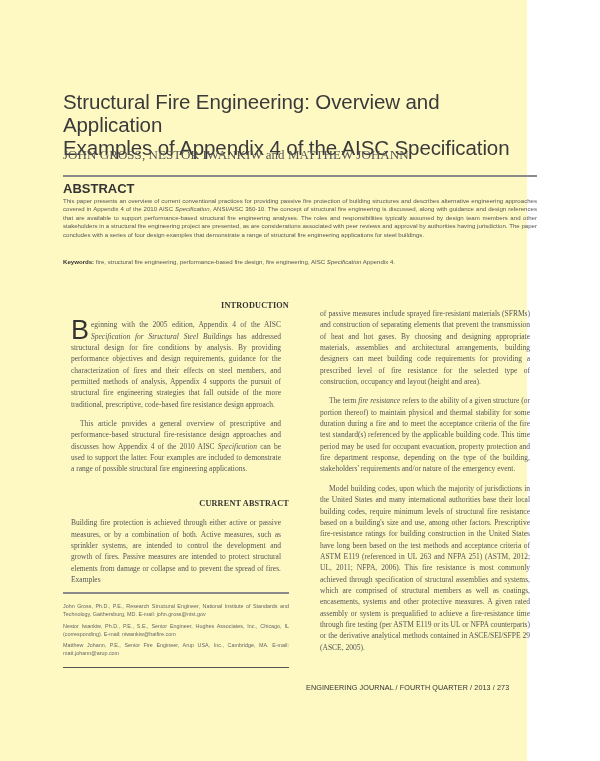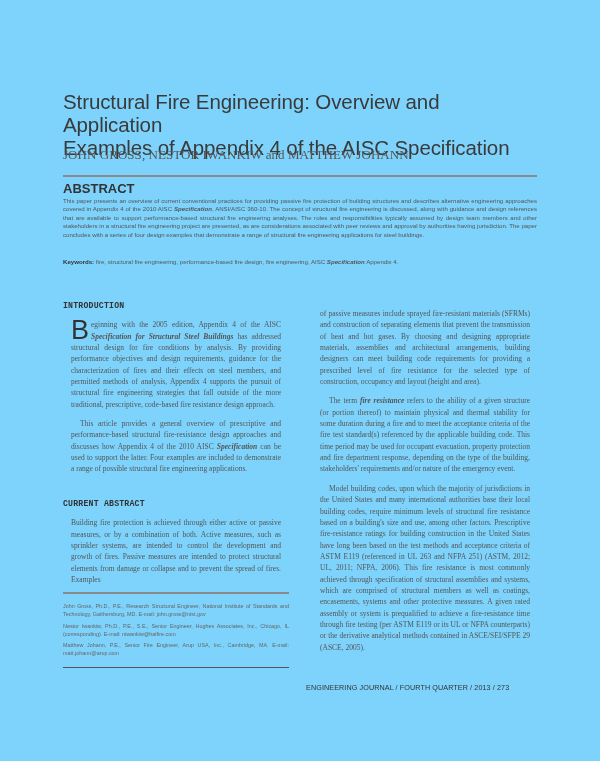--- a/index.html
+++ b/index.html
@@ -1,17 +1,17 @@
 <!DOCTYPE html>
 <html><head>
   <meta charset="utf-8">
   <style>
     html, body { margin: 0; padding: 0; background: #ffffff; }
     body { width: 600px; height: 761px; position: relative; overflow: hidden; color: #333; }
-    .page { position: absolute; left: 0; top: 0; width: 600px; height: 761px; background: #7dd3fc; }
+    .page { position: absolute; left: 0; top: 0; width: 527px; height: 761px; background: #fef9c3; }
     .title {
       position: absolute; left: 63px; top: 90px; width: 480px;
       font-family: "Liberation Sans", sans-serif; font-size: 20.5px; line-height: 23px;
       color: #3a3a3a; margin: 0; font-weight: normal; letter-spacing: -0.1px;
     }
     .authors {
       position: absolute; left: 63px; top: 147px;
       font-family: "Liberation Serif", serif; font-size: 13px; color: #555; letter-spacing: 0.05px;
     }
     .rule-thick { position: absolute; left: 63px; width: 474px; height: 2px; background: #8a8a8a; top: 175px; }
@@ -28,41 +28,41 @@
       position: absolute; left: 63px; top: 258px; width: 474px;
       font-family: "Liberation Sans", sans-serif; font-size: 6.1px; color: #555;
     }
     .keywords b { color: #333; }
     .col { position: absolute; width: 226px; font-family: "Liberation Serif", serif; font-size: 7.5px; line-height: 11.35px; color: #555; }
     .col p { margin: 8px; text-align: justify; }
     .col p.indent { text-indent: 9px; }
     .col-left { left: 63px; top: 300px; }
     .col-right { left: 312px; top: 300px; }
     .sec-head {
-      font-family: Liberation Mono, monospace; font-weight: bold; font-size: 8.2px;
-      text-align: left; color: #333; margin: 0 0 5px 0; letter-spacing: 0.2px;
+      font-family: Liberation Serif, serif; font-weight: bold; font-size: 8.2px;
+      text-align: right; color: #333; margin: 0 0 5px 0; letter-spacing: 0.2px;
     }
     .dropcap-wrap { position: relative; }
     .dropcap {
       float: left; font-family: "Liberation Sans", sans-serif; font-size: 27px; line-height: 20px;
       margin: 1px 2px 0 0; color: #333;
     }
     .gap { height: 15px; }
     .footnote-rule-top { position: absolute; left: 63px; top: 592px; width: 226px; height: 2px; background: #8a8a8a; }
     .footnotes {
       position: absolute; left: 63px; top: 602px; width: 226px;
       font-family: "Liberation Sans", sans-serif; font-size: 5.4px; line-height: 8.3px; color: #666;
     }
     .footnotes p { margin: 0 0 3px 0; text-align: justify; }
     .footnote-rule-bottom { position: absolute; left: 63px; top: 667px; width: 226px; height: 1px; background: #555; }
     .running-footer {
       position: absolute; left: 306px; top: 683px;
       font-family: "Liberation Sans", sans-serif; font-size: 7.2px; color: #333; letter-spacing: 0.1px;
     }
-    i { font-style: italic; font-weight: bold; }
+    i { font-style: italic; }
   </style>
 </head>
 <body>
 
 <div class="page">
 
   <h1 class="title">
     <span>Structural Fire Engineering: Overview and Application</span><br>
     <span>Examples of Appendix 4 of the AISC Specification</span>
   </h1>

